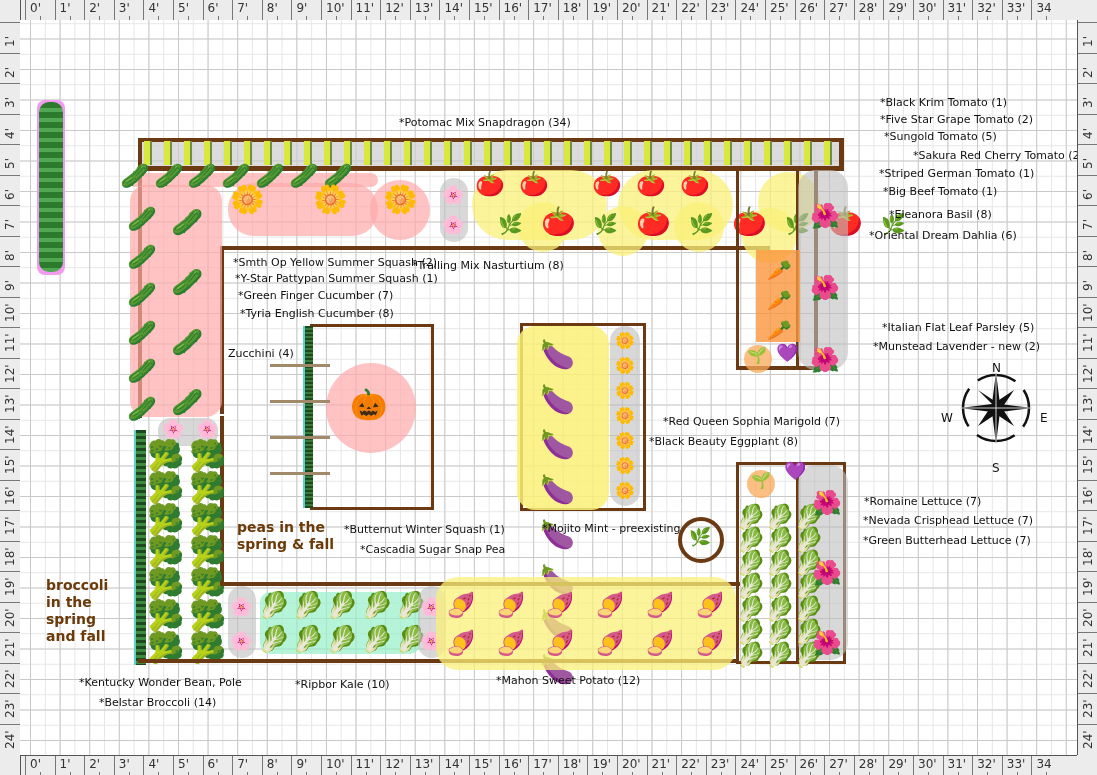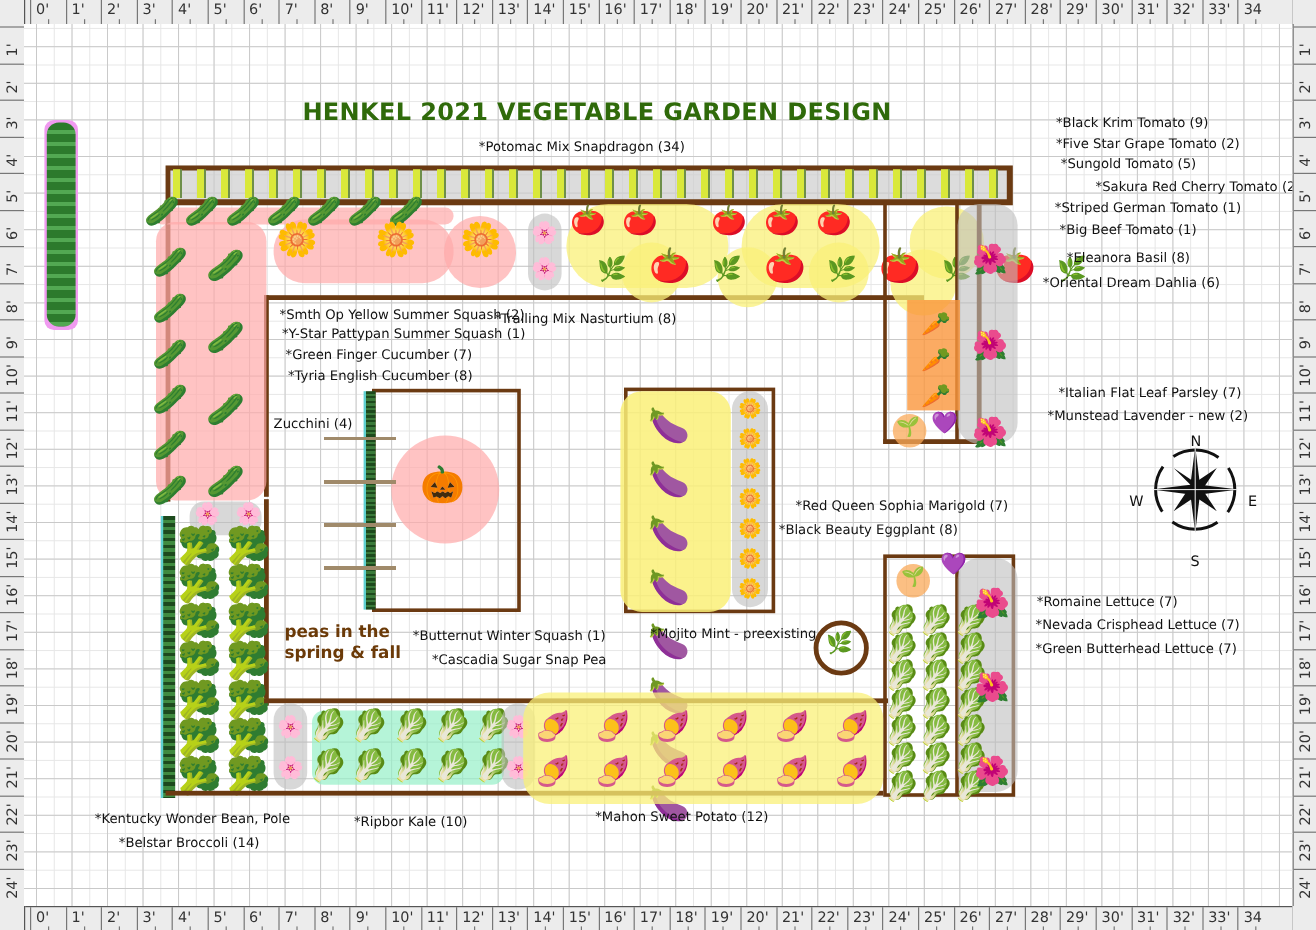--- a/index.html
+++ b/index.html
@@ -262,23 +262,23 @@
       <span>24'</span>
     </div>
   </div>
 <div class="corner" style="left:0;top:0"></div>
 <div class="corner" style="left:1077px;top:0"></div>
 <div class="corner" style="left:0;top:755px"></div>
 <div class="corner" style="left:1077px;top:755px"></div>
 
 <div id="canvas">
 
-  <div class="title" style="left:232px;top:61px">HENKEL 2021 VEGETABLE GARDEN DESIGN</div>
 
   <div class="note" style="left:217px;top:499px;width:100px">peas in the spring &amp; fall</div>
+  <div class="note" style="left:26px;top:557px;width:70px">broccoli in the spring and fall</div>
 
   <div class="zone" style="left:17px;top:80px;width:28px;height:175px;background:#f09af0;border-radius:8px"></div>
   <div class="abs" style="left:19px;top:82px;width:24px;height:170px;background:repeating-linear-gradient(180deg,#2c7a2c 0 6px,#52a852 6px 10px);border-radius:10px"></div>
 
   <div class="bed" style="left:118px;top:118px;width:706px;height:33px;background:rgba(205,205,205,0.7);border-bottom-width:5px;border-right-width:5px;border-top-width:4px"></div>
   <div class="abs" style="left:124px;top:121px;width:694px;height:24px;background:repeating-linear-gradient(90deg,#d9e83a 0 6px,#6e8f4a 6px 8px,transparent 8px 20px)"></div>
   <div class="label" style="left:379px;top:96px">*Potomac Mix Snapdragon (34)</div>
 
   <div class="abs" style="left:118px;top:148px;width:4px;height:250px;background:#6b3a12"></div>
   <div class="abs" style="left:200px;top:226px;width:4px;height:168px;background:#6b3a12"></div>
@@ -332,29 +332,29 @@
     </div>
   <div class="zone orange" style="left:724px;top:325px;width:28px;height:28px;border-radius:50%"></div>
   <div class="plant" style="left:727px;top:328px;font-size:16px">🌱</div>
   <div class="plant" style="left:756px;top:324px;font-size:18px;color:#6a4a9a">💜</div>
   <div class="plant" style="left:790px;top:160px;font-size:24px;width:30px;line-height:72px">
       <div>🌺</div>
       <div>🌺</div>
       <div>🌺</div>
     </div>
 
-  <div class="label" style="left:860px;top:76px">*Black Krim Tomato (9)</div>
+  <div class="label" style="left:860px;top:76px">*Black Krim Tomato (1)</div>
   <div class="label" style="left:860px;top:93px">*Five Star Grape Tomato (2)</div>
   <div class="label" style="left:864px;top:110px">*Sungold Tomato (5)</div>
   <div class="label" style="left:893px;top:129px">*Sakura Red Cherry Tomato (2)</div>
   <div class="label" style="left:859px;top:147px">*Striped German Tomato (1)</div>
   <div class="label" style="left:863px;top:165px">*Big Beef Tomato (1)</div>
   <div class="label" style="left:869px;top:188px">*Eleanora Basil (8)</div>
   <div class="label" style="left:849px;top:209px">*Oriental Dream Dahlia (6)</div>
-  <div class="label" style="left:862px;top:301px">*Italian Flat Leaf Parsley (7)</div>
+  <div class="label" style="left:862px;top:301px">*Italian Flat Leaf Parsley (5)</div>
   <div class="label" style="left:853px;top:320px">*Munstead Lavender - new (2)</div>
 
   <div class="label" style="left:213px;top:236px">*Smth Op Yellow Summer Squash (2)</div>
   <div class="label" style="left:215px;top:252px">*Y-Star Pattypan Summer Squash (1)</div>
   <div class="label" style="left:218px;top:269px">*Green Finger Cucumber (7)</div>
   <div class="label" style="left:220px;top:287px">*Tyria English Cucumber (8)</div>
   <div class="label" style="left:392px;top:239px">*Trailing Mix Nasturtium (8)</div>
   <div class="label" style="left:208px;top:327px">Zucchini (4)</div>
 
   <div class="bed" style="left:290px;top:304px;width:124px;height:186px;border-width:3px"></div>

